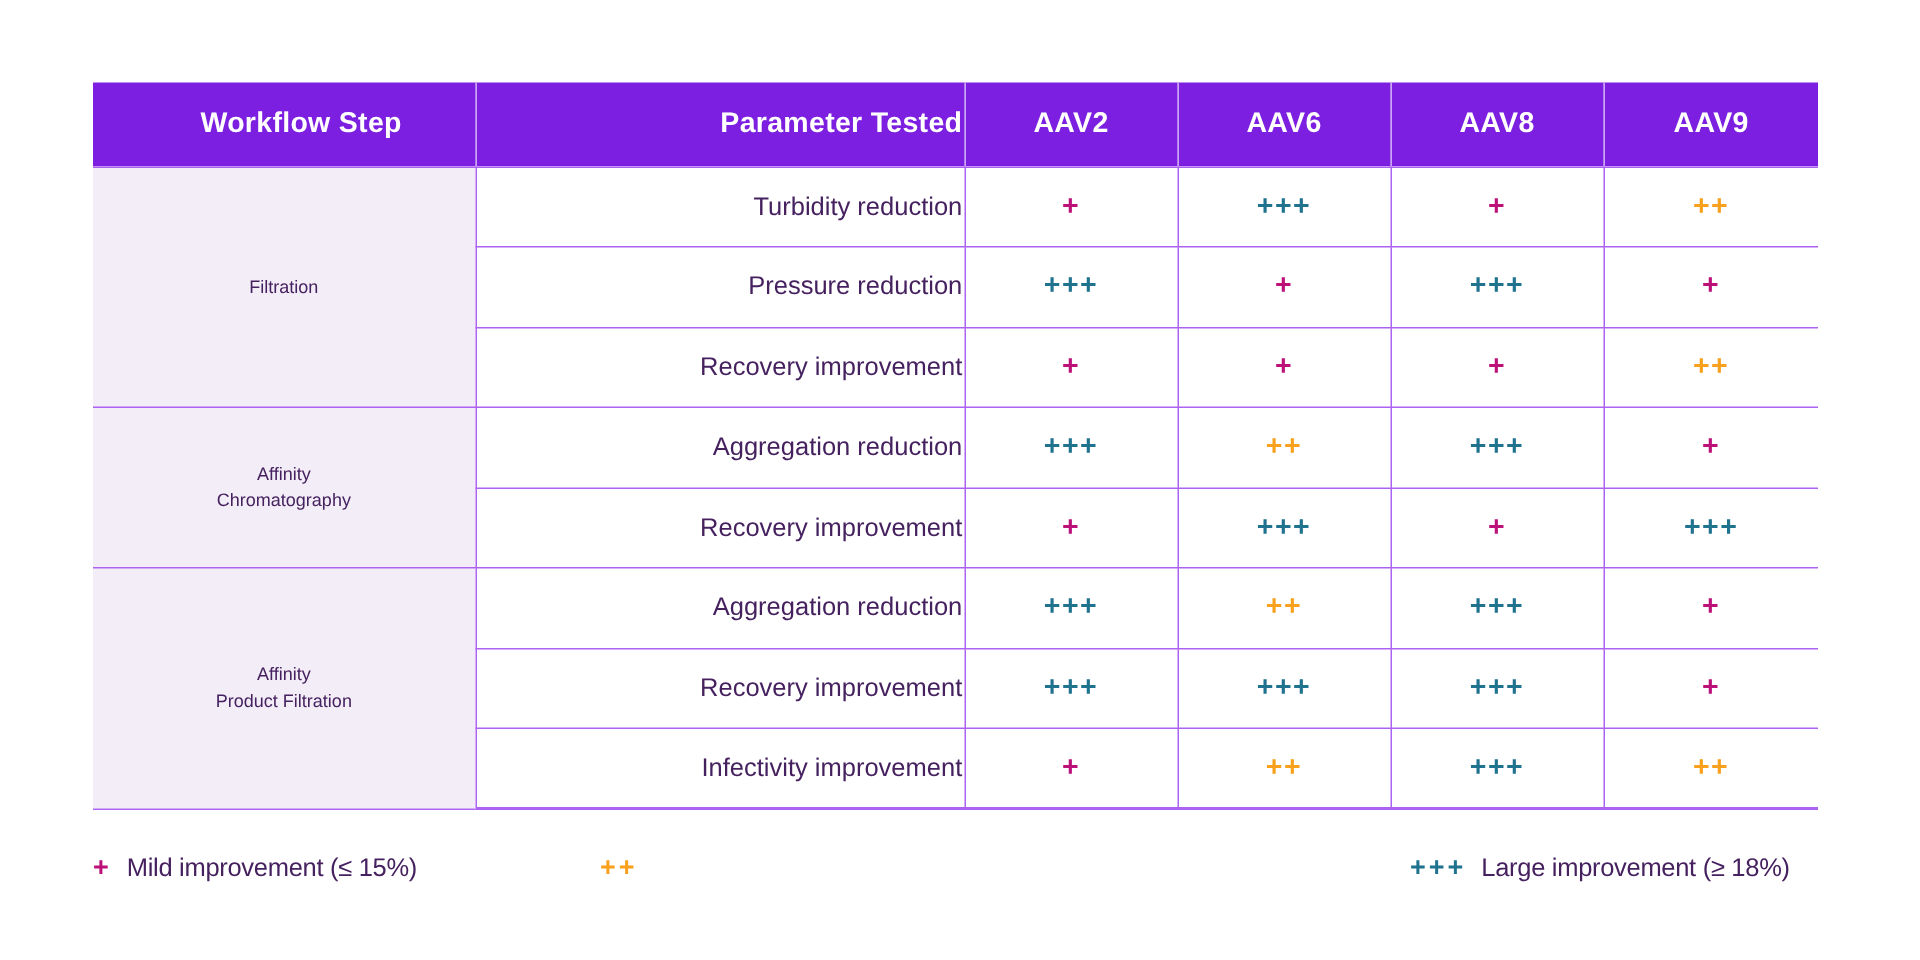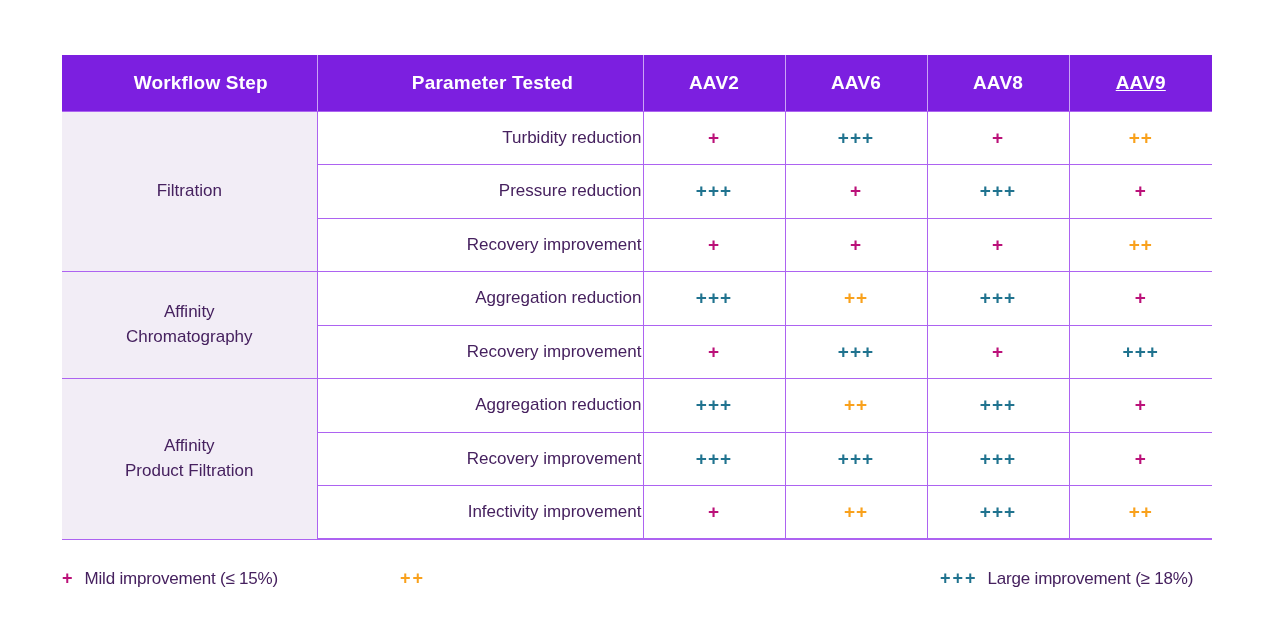--- a/index.html
+++ b/index.html
@@ -29,33 +29,33 @@
     color: var(--header-text);
     height: 56px;
     font-size: 19px;
     font-weight: bold;
     letter-spacing: 0.2px;
     border-top: none;
     border-color: var(--grid-header);
     border-bottom: 1.5px solid var(--grid);
     text-align: center;
   }
-  .matrix thead th.th-param { text-align: center; padding-left: 26px; }
+  .matrix thead th.th-param { text-align: right; padding-left: 26px; }
   .matrix thead th:first-child { border-left: none; padding-left: 24px; }
-  .matrix thead th:last-child  { border-right: none; text-decoration: underline; }
+  .matrix thead th:last-child  { border-right: none; }
 
   .matrix tbody tr { height: 53.5px; }
   .matrix tbody tr:last-child td { border-bottom: 2px solid var(--grid); }
 
   td.group {
     background: var(--group-bg);
     color: var(--text-dark);
     text-align: center;
     vertical-align: middle;
-    font-size: 17px;
+    font-size: 12px;
     line-height: 1.45;
     white-space: pre-line;
     border-left: none;
   }
   td.param {
     color: var(--text-dark);
     font-size: 17px;
     padding-left: 26px;
     background: #ffffff;
   }

